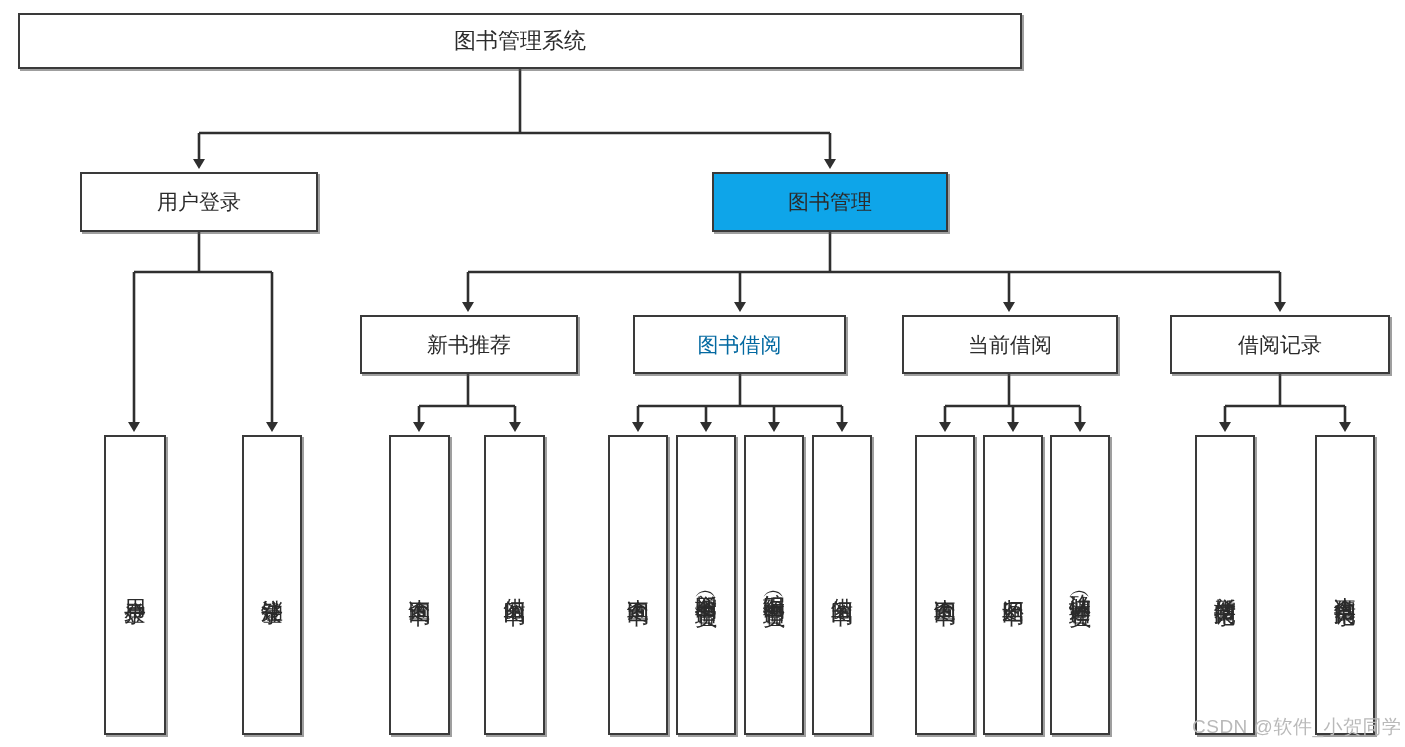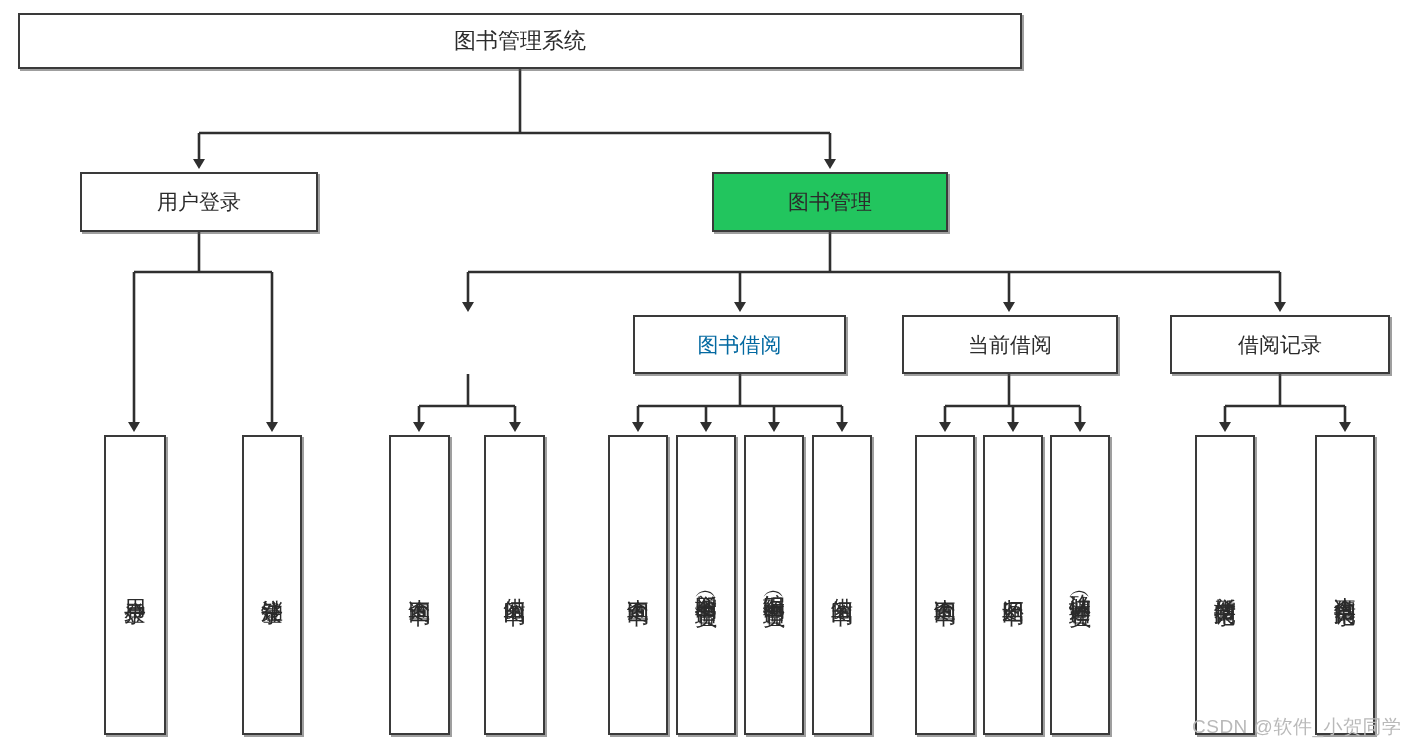--- a/index.html
+++ b/index.html
@@ -124,24 +124,27 @@
     </g>
   </svg>
 
   <div class="node root horizontal" style="left: 18px; top: 13px; width: 1004px; height: 56px; border-color: rgb(58, 58, 58); background: rgb(255, 255, 255); color: rgb(43, 43, 43);">
     <span class="label">图书管理系统</span>
   </div>
 
   <div class="node horizontal" style="left: 80px; top: 172px; width: 238px; height: 60px; border-color: rgb(58, 58, 58); background: rgb(255, 255, 255); color: rgb(43, 43, 43);">
     <span class="label">用户登录</span>
   </div>
-  <div class="node horizontal" style="left: 712px; top: 172px; width: 236px; height: 60px; border-color: rgb(58, 58, 58); background: #22c55e; color: rgb(43, 43, 43);">
+  <div class="node horizontal" style="left: 712px; top: 172px; width: 236px; height: 60px; border-color: rgb(58, 58, 58); background: #0ea5e9; color: rgb(43, 43, 43);">
     <span class="label">图书管理</span>
   </div>
 
+  <div class="node horizontal" style="left: 360px; top: 315px; width: 218px; height: 59px; border-color: rgb(58, 58, 58); background: rgb(255, 255, 255); color: rgb(43, 43, 43);">
+    <span class="label">新书推荐</span>
+  </div>
   <div class="node horizontal" style="left: 633px; top: 315px; width: 213px; height: 59px; border-color: rgb(58, 58, 58); background: rgb(255, 255, 255); color: #0369a1;">
     <span class="label">图书借阅</span>
   </div>
   <div class="node horizontal" style="left: 1170px; top: 315px; width: 220px; height: 59px; border-color: rgb(58, 58, 58); background: rgb(255, 255, 255); color: rgb(43, 43, 43);">
     <span class="label">借阅记录</span>
   </div>
   <div class="node horizontal" style="left: 902px; top: 315px; width: 216px; height: 59px; border-color: rgb(58, 58, 58); background: rgb(255, 255, 255); color: rgb(43, 43, 43);">
     <span class="label">当前借阅</span>
   </div>
 

